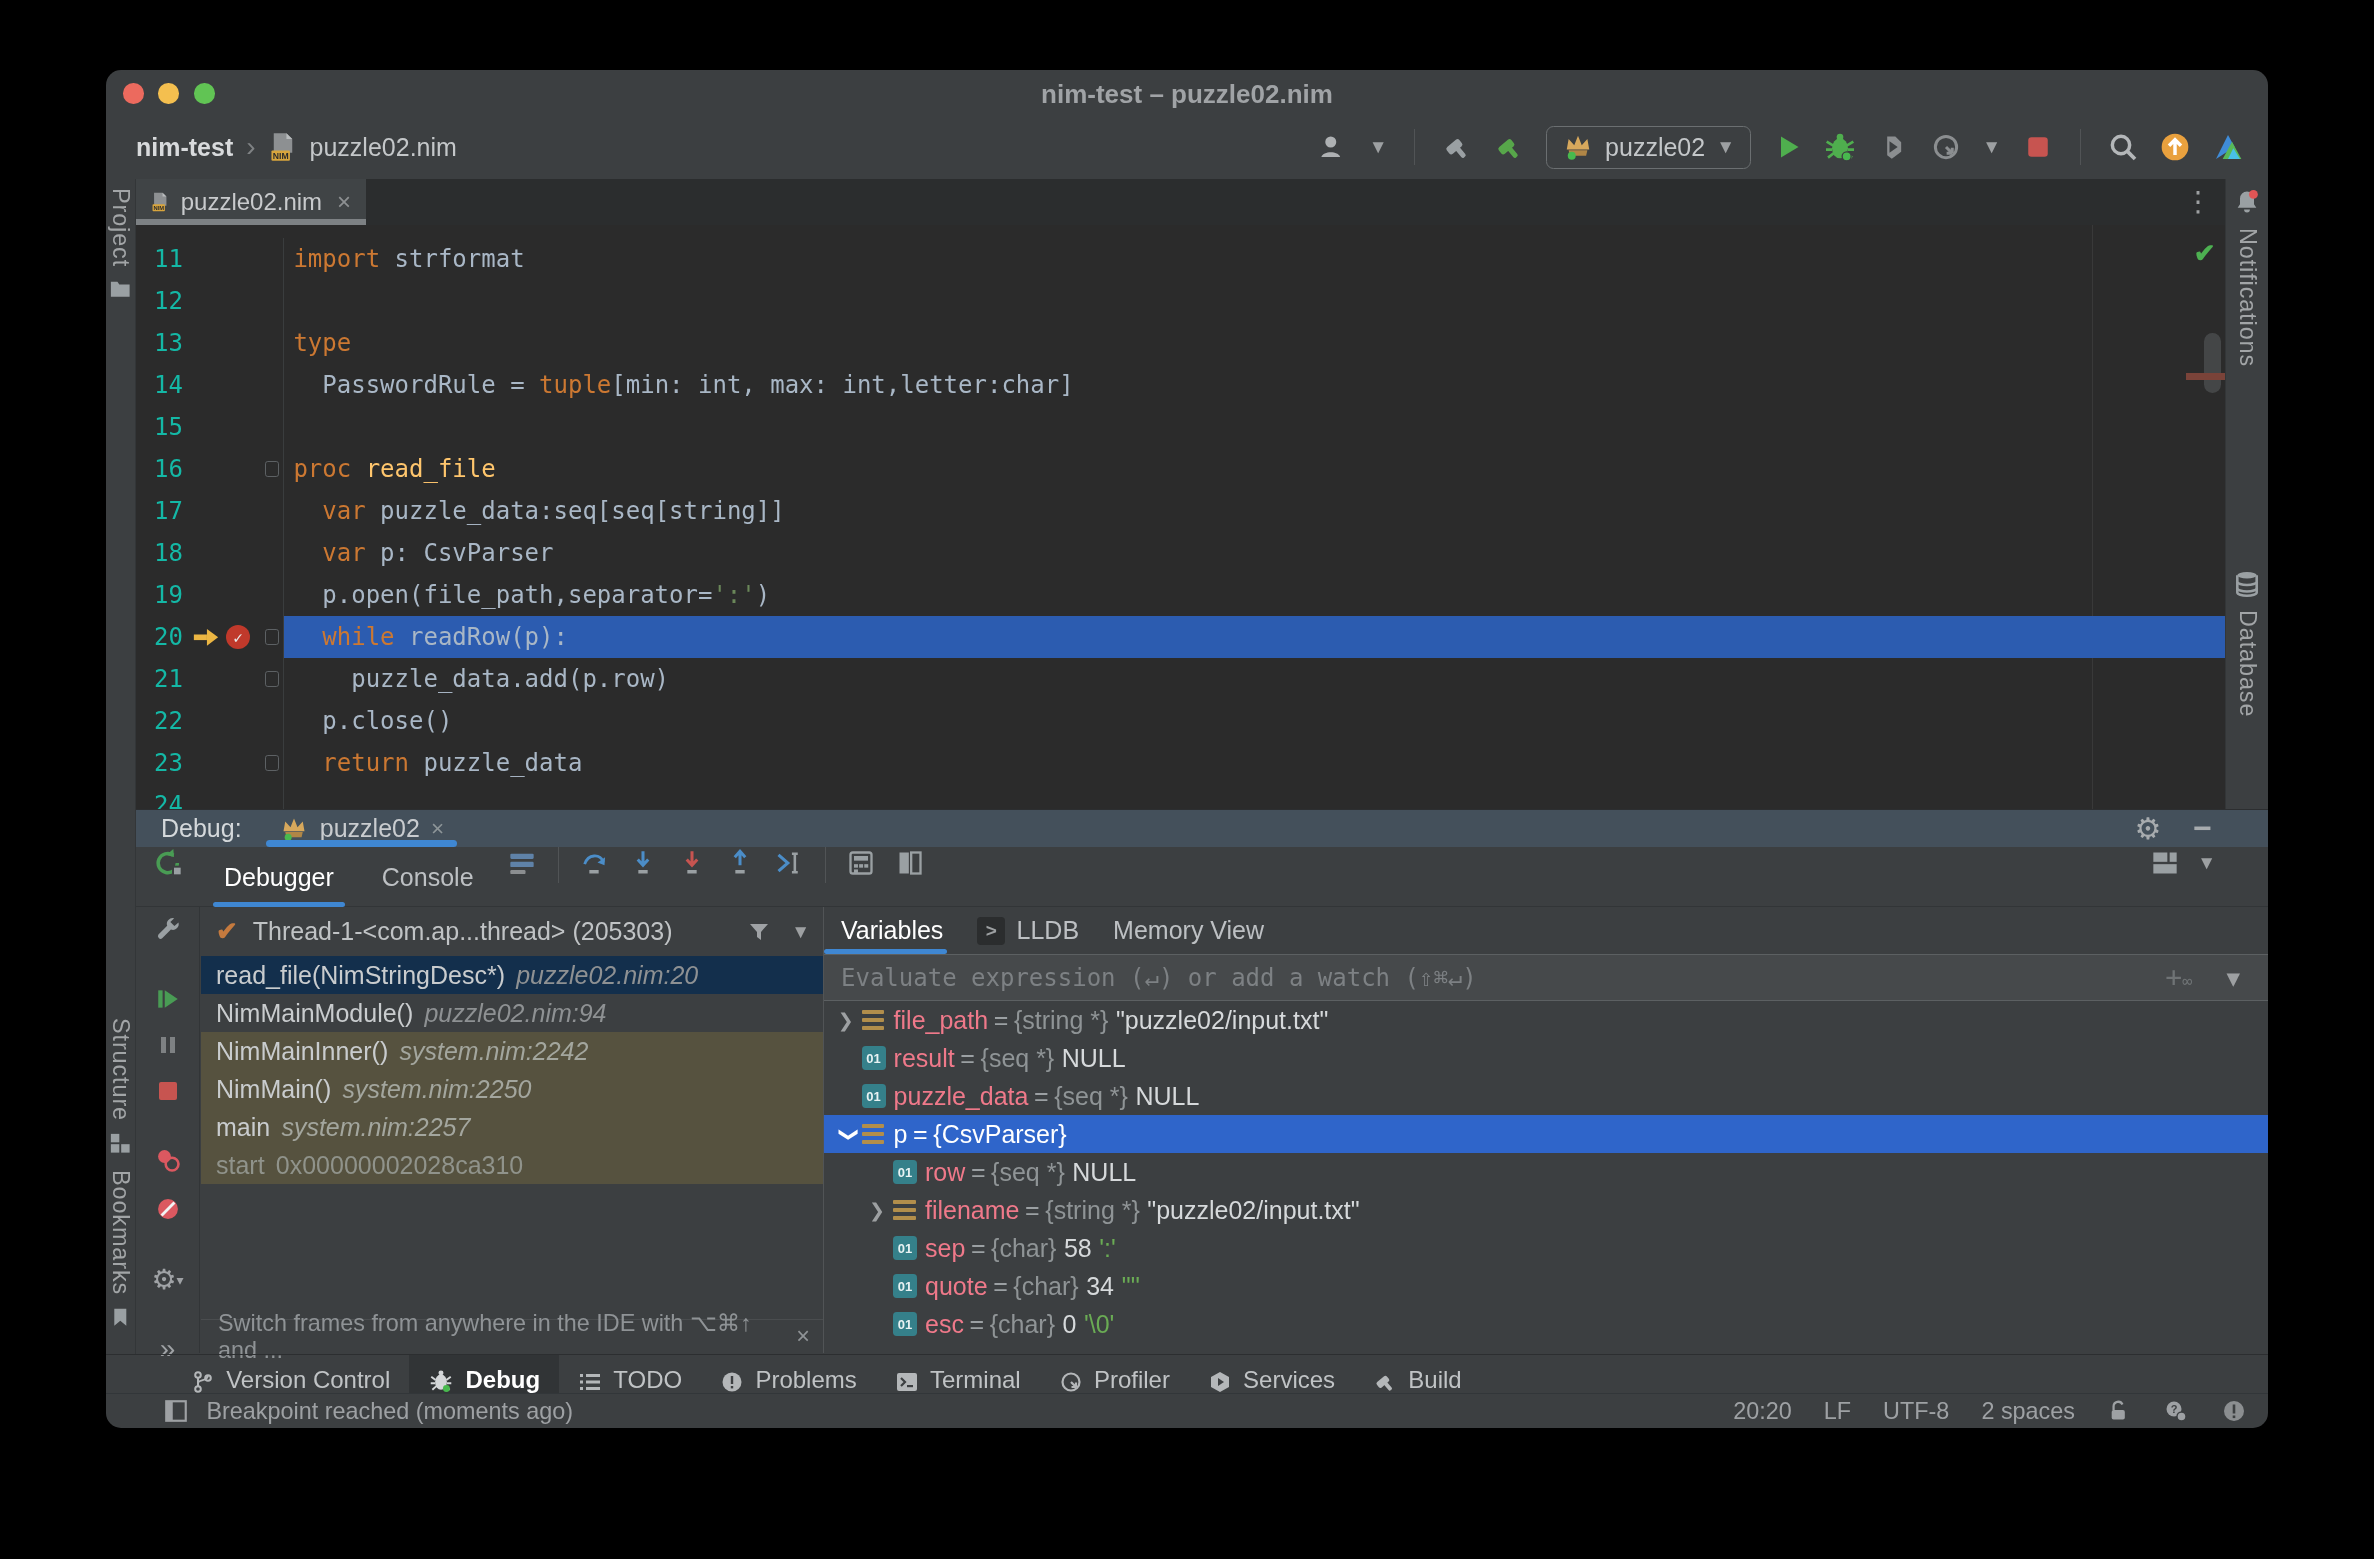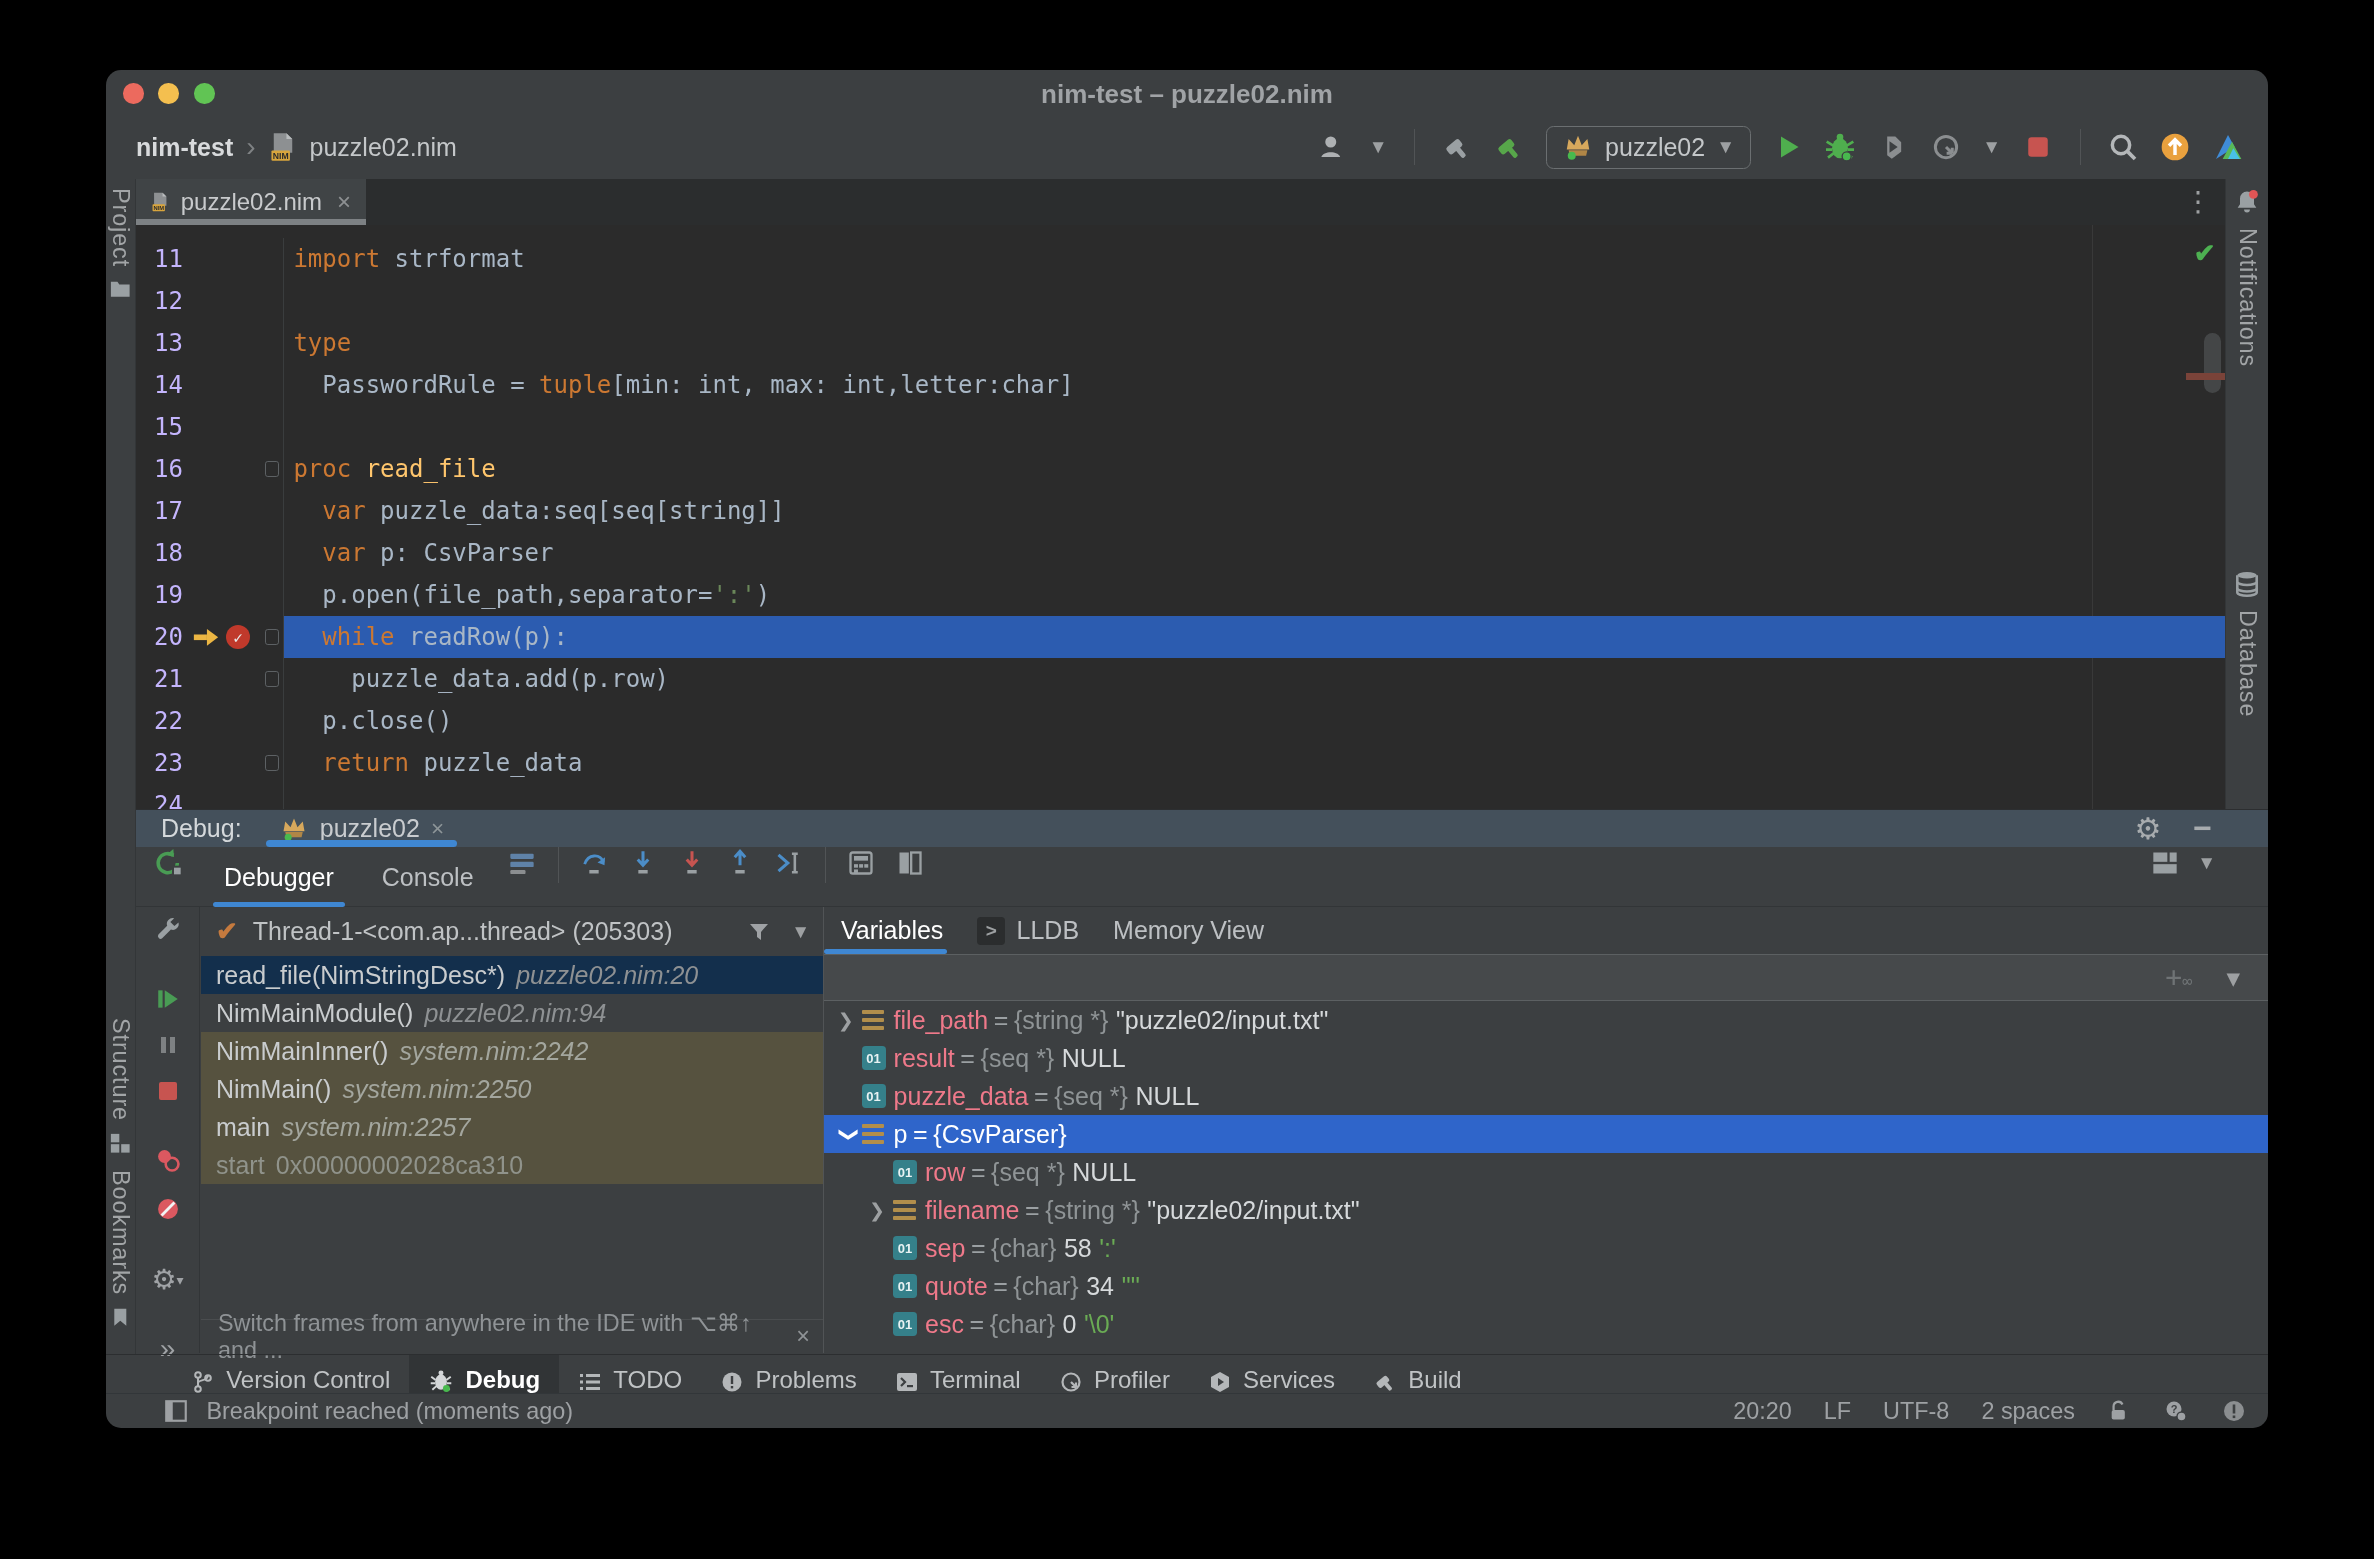--- a/index.html
+++ b/index.html
@@ -38,21 +38,21 @@
   .etab:after { content:""; position:absolute; left:0; bottom:0; width:100%; height:5.6px; background:#7d8184; }
   .etab-label { color:#c8cacc; font-size:24px; }
   .etab-close { color:#8d9092; font-size:24px; margin-left:3.7px; }
   .tab-more { position:absolute; right:13px; top:5.6px; color:#9da0a2; font-size:28px; }
 
   
   .editor { position:absolute; left:30px; top:155px; width:2089px; height:585px; background:#2b2b2b; overflow:hidden; }
   .code { position:absolute; left:0; top:13px; width:100%; font-family:"DejaVu Sans Mono", monospace; font-size:24px; }
   .cl { display:flex; height:42px; align-items:center; }
   .gut { display:flex; width:148px; flex:none; height:100%; align-items:center; border-right:0.9px solid #3a3d3e; }
-  .ln { width:47px; text-align:right; color:#c4b5fd; font-size:24px; flex:none; }
+  .ln { width:47px; text-align:right; color:#14b8a6; font-size:24px; flex:none; }
   .mks { width:71px; flex:none; display:flex; align-items:center; gap:5.6px; padding-left:9.4px; }
   .fold { width:29px; flex:none; display:flex; justify-content:flex-end; padding-right:3.7px; }
   .fbox { width:14px; height:16px; border:1.9px solid #5d6164; border-radius:2.8px; }
   .ct { flex:1; height:100%; display:flex; align-items:center; padding-left:9.4px; white-space:pre; }
   .cl.cur .ct { background:#2c5cb0; }
   .seg-k { color:#cc7832; } .seg-p { color:#a9b7c6; } .seg-f { color:#ffc66d; } .seg-s { color:#6a8759; }
   .bp { width:24px; height:24px; background:#c0392b; border-radius:50%; color:#e8e8e8; font-size:16px; display:flex; align-items:center; justify-content:center; }
   .wrapguide { position:absolute; left:1956px; top:0; width:0.9px; height:100%; background:#393939; }
   .echeck { position:absolute; right:9.4px; top:13px; color:#4db051; font-size:26px; font-weight:bold; }
   .escroll { position:absolute; right:3.7px; top:108px; width:17px; height:60px; background:#595c5e; opacity:.55; border-radius:8.4px; }
@@ -631,20 +631,21 @@
               </div>
               <div class="vtab">
                 <span class="lldbico">&gt;</span>
                 <span>LLDB</span>
               </div>
               <div class="vtab">
                 <span>Memory View</span>
               </div>
             </div>
         <div class="evalbar">
+          <span>Evaluate expression (↵) or add a watch (⇧⌘↵)</span>
           <span class="eval-right">
             <span class="addwatch">+<span style="font-size:17px">∞</span></span>
             <span class="dd" style="font-size:22.5px">▼</span>
           </span>
         </div>
         <div id="vars">
               <div class="vr" style="padding-left: 5.6px;">
                 <span class="vchev">❯</span>
                 <span class="vicon">
                   <span class="vi-obj">

